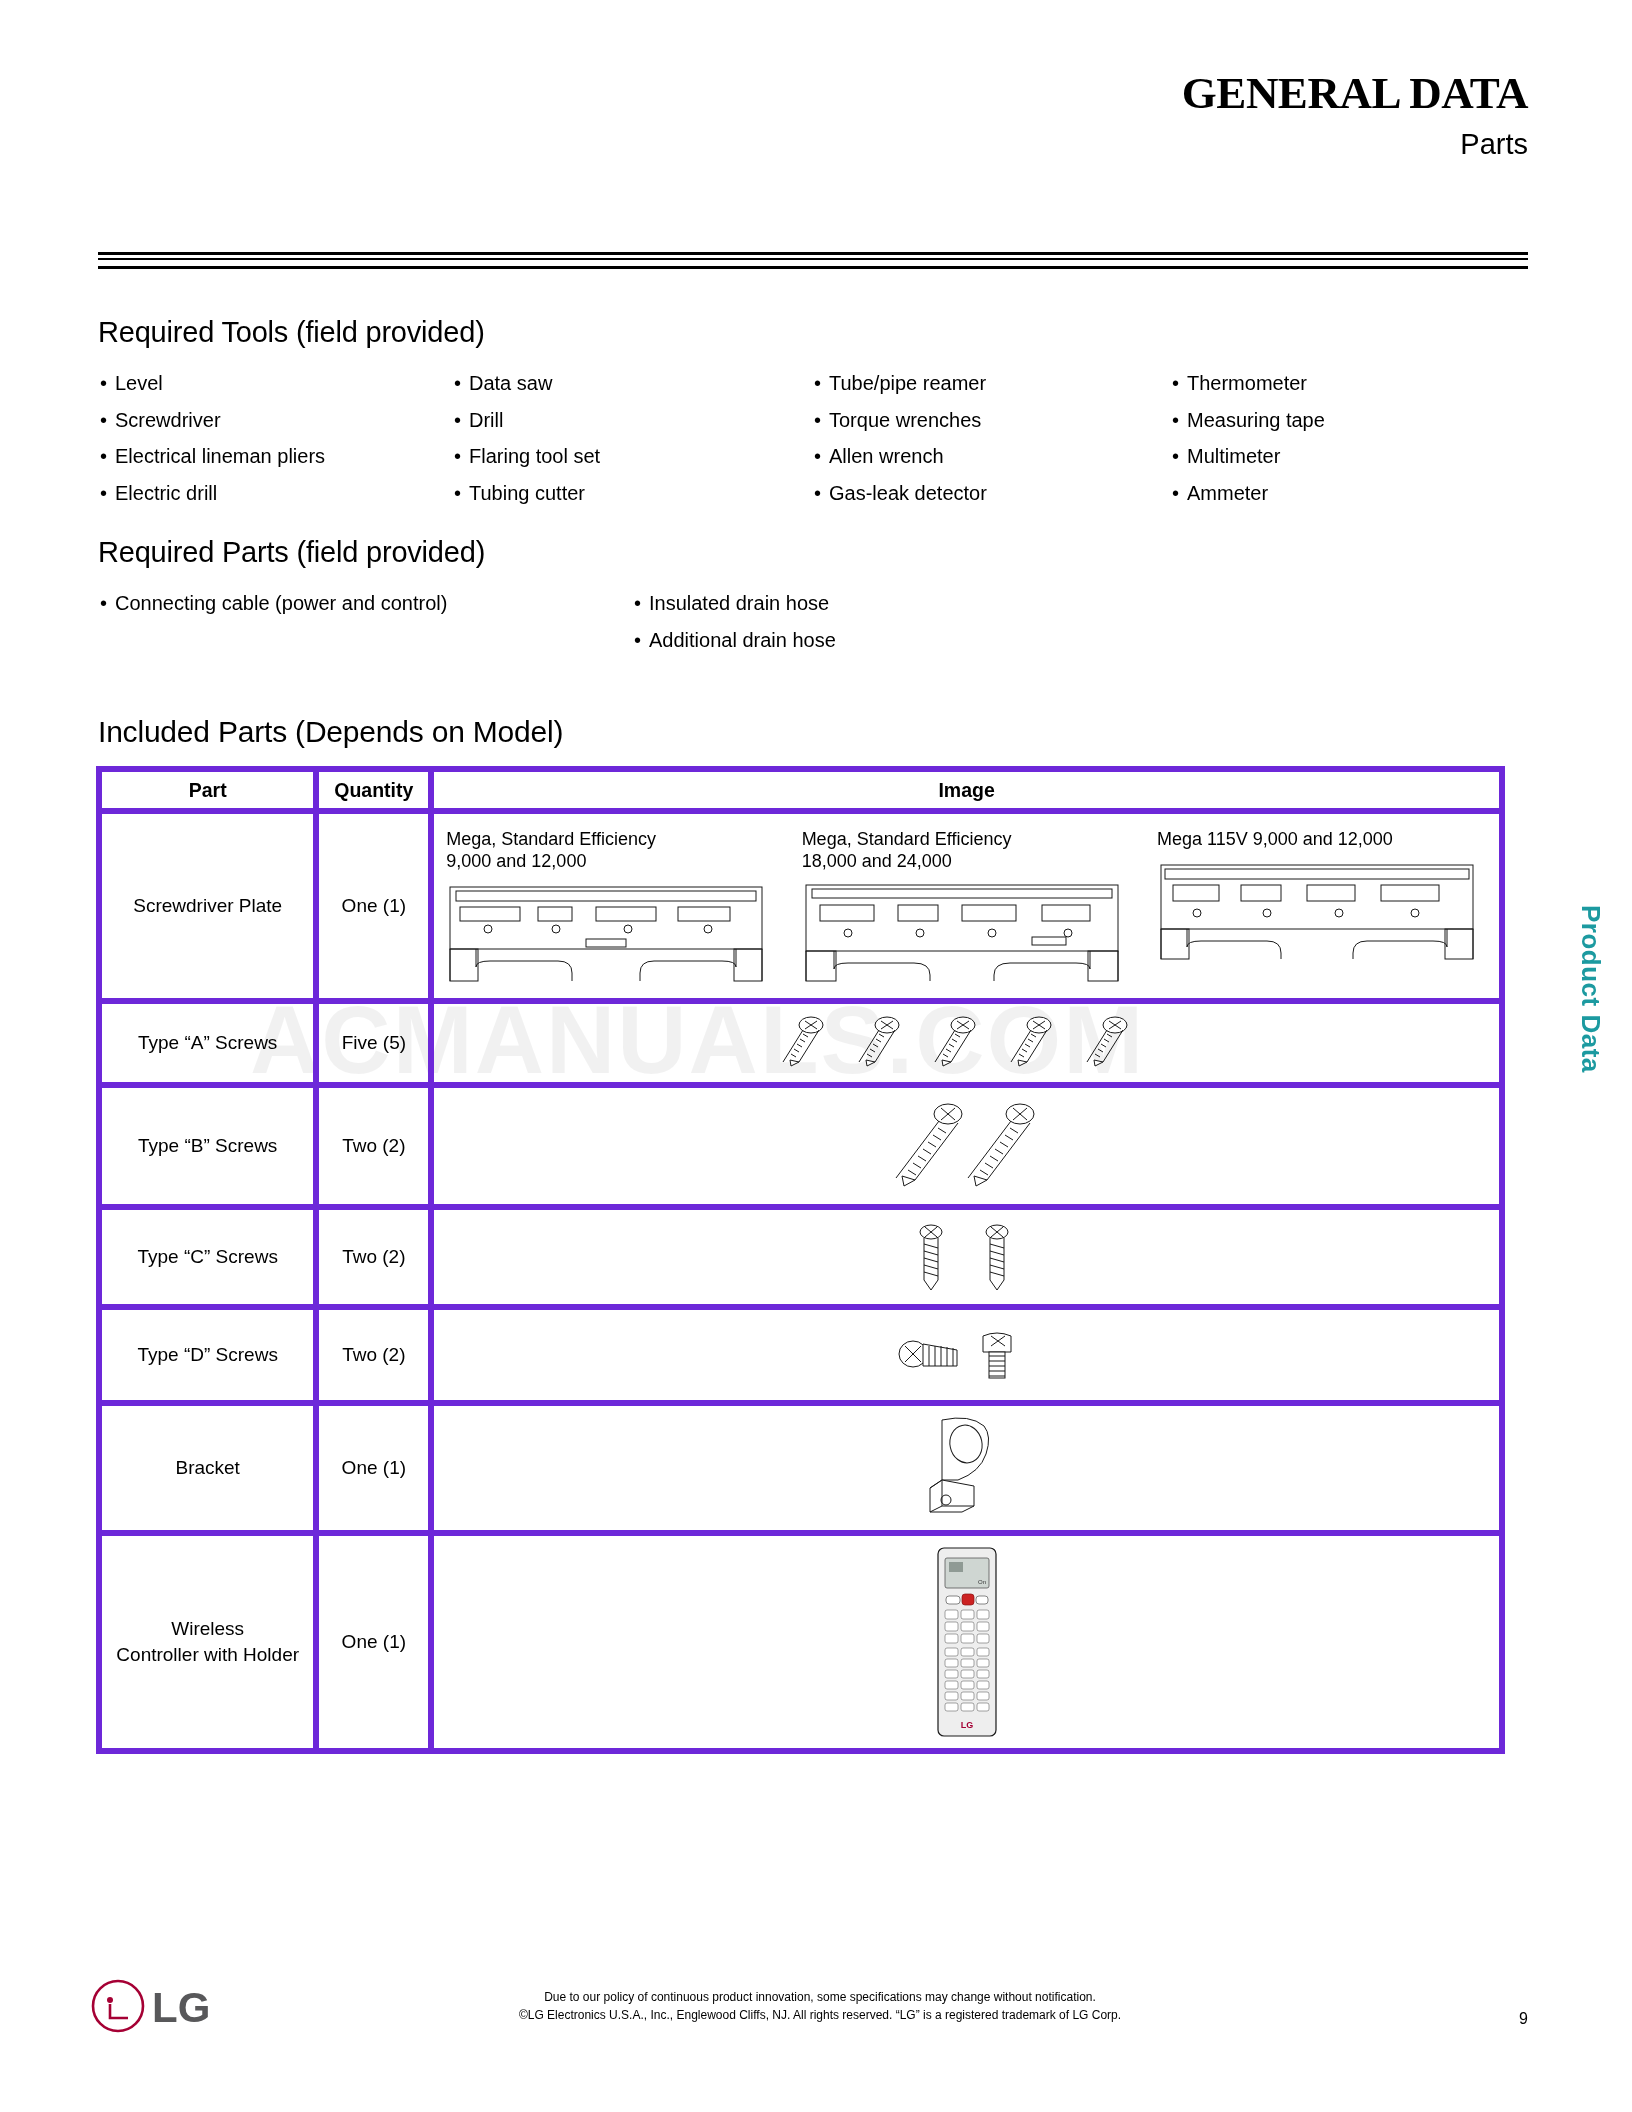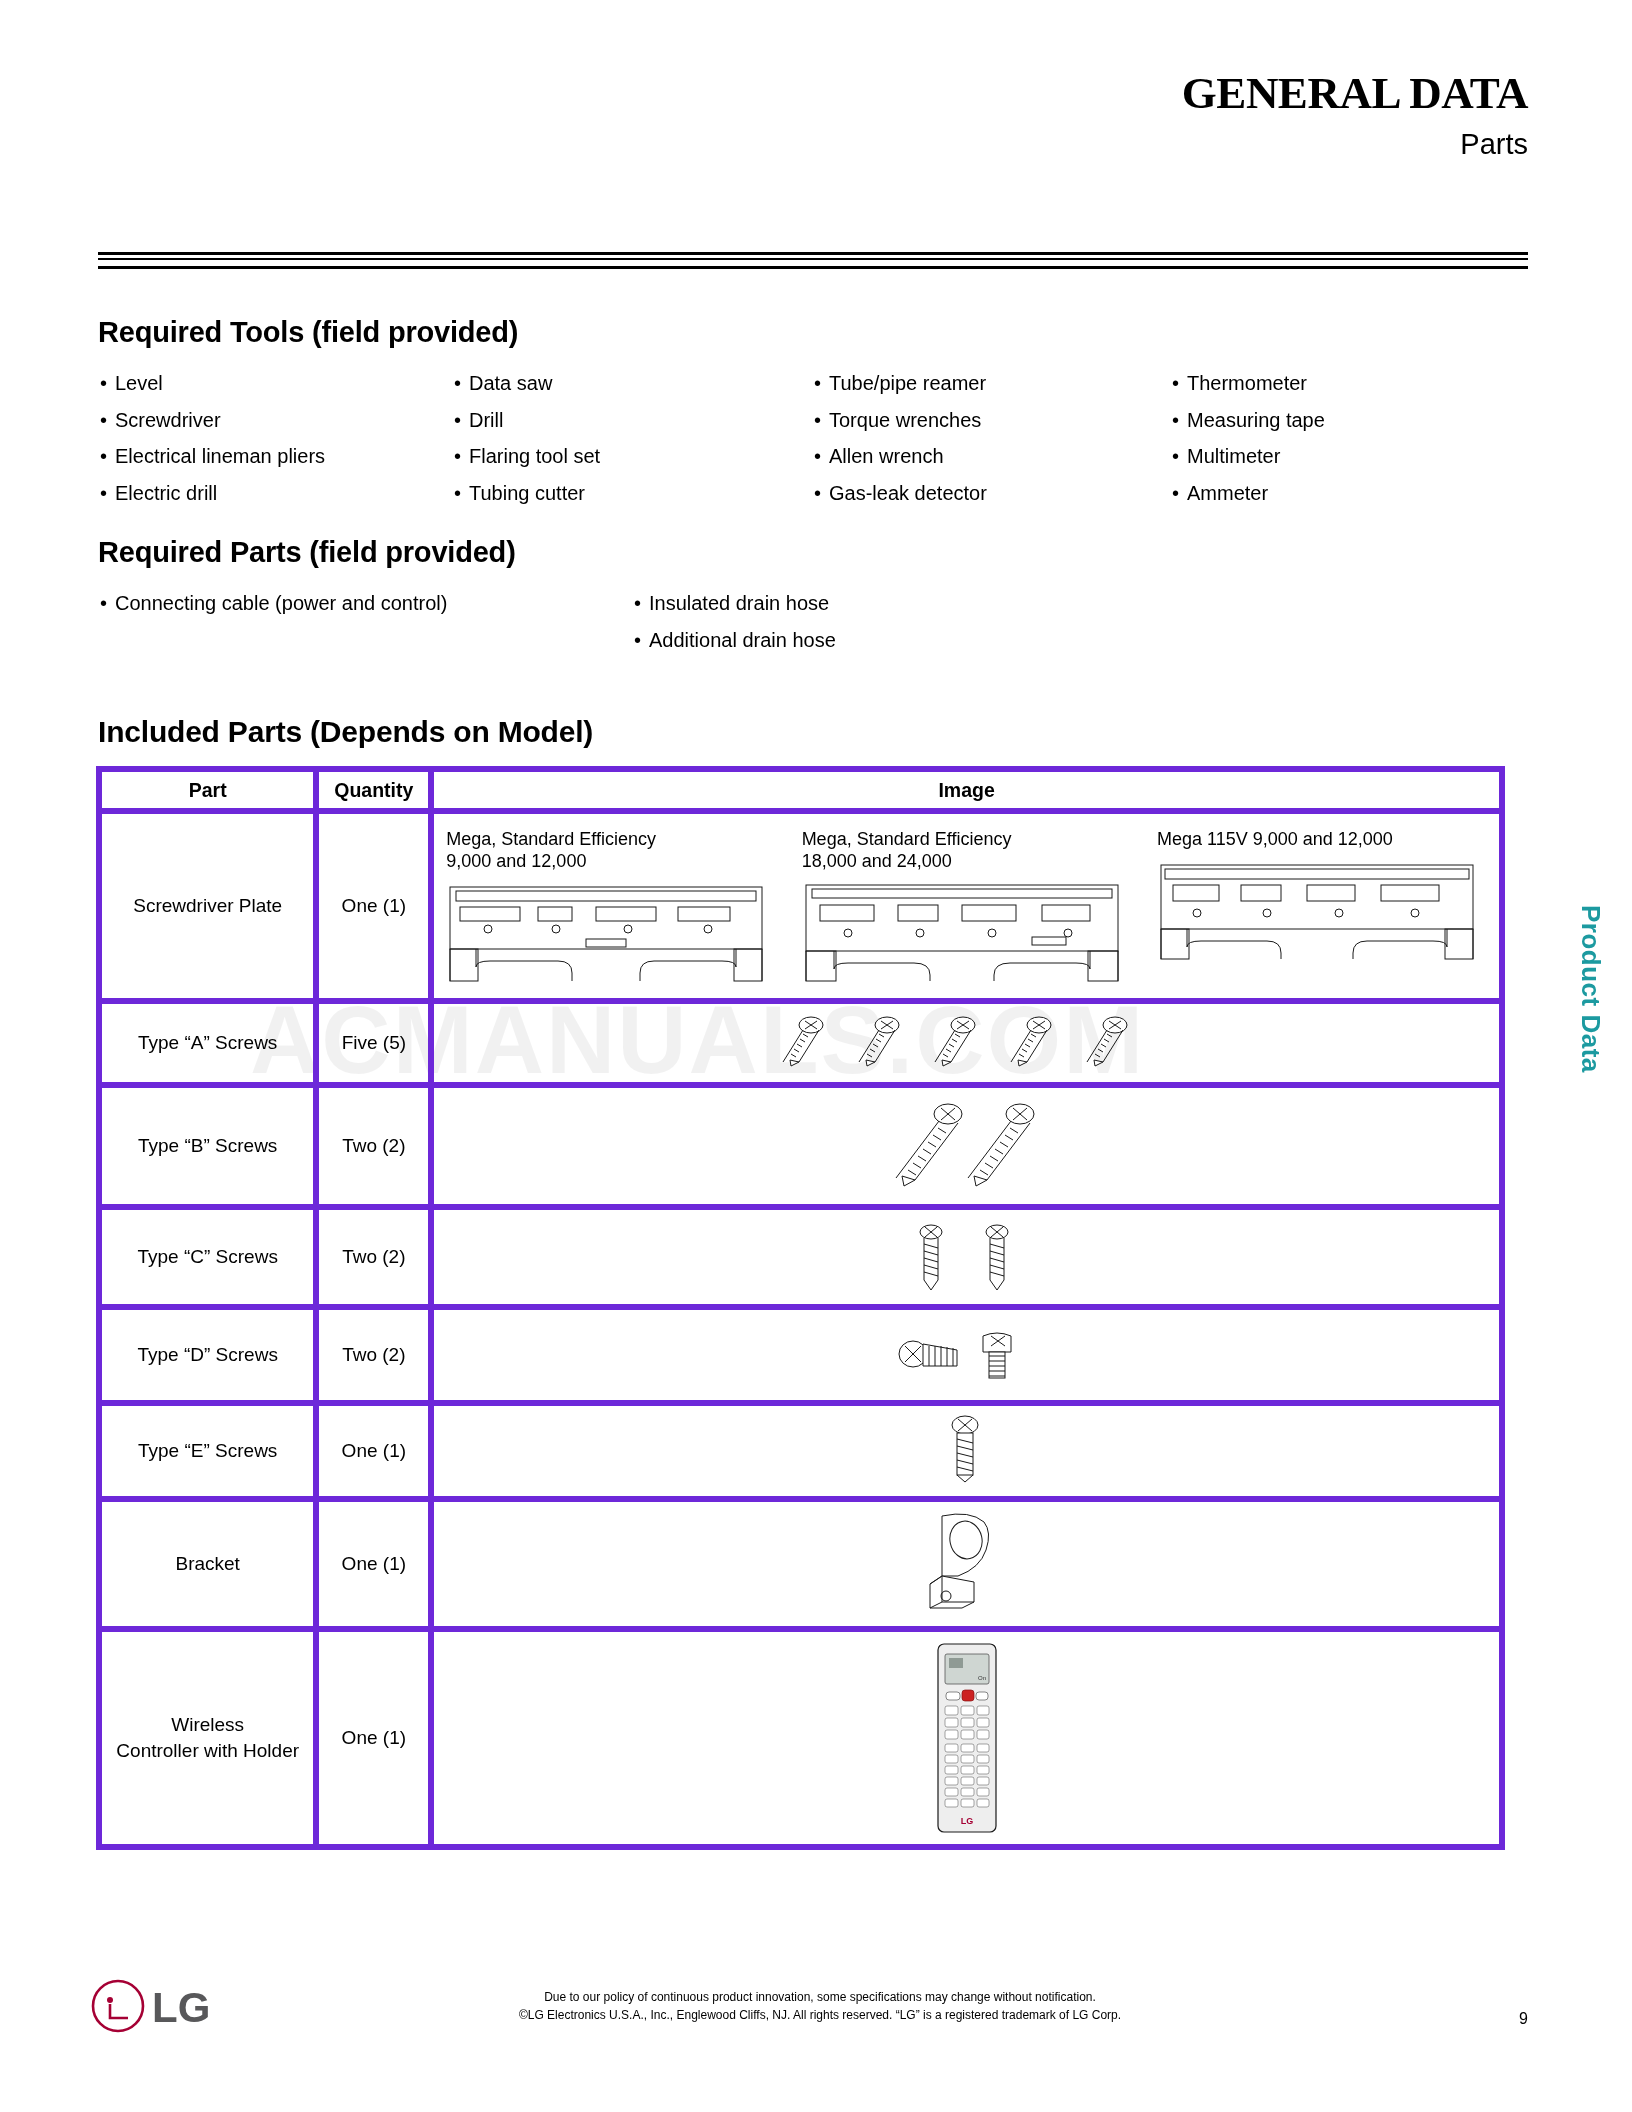--- a/index.html
+++ b/index.html
@@ -58,21 +58,21 @@
     top: 3px;
     height: 2px;
     background: #000;
   }
 
   
   .sec-title {
     position: absolute;
     left: 98px;
     font-size: 29px;
-    font-weight: bold;
+    font-weight: normal;
     letter-spacing: -0.2px;
   }
   #tools-title { top: 316px; }
   #parts-title { top: 536px; }
   #included-title { top: 715px; font-size: 30px; }
 
   
   .bullet-col {
     position: absolute;
     font-size: 20px;
@@ -464,37 +464,20 @@
                 <path d="M20 6 L34 16 M34 6 L20 16" class="ln"></path>
                 <rect x="18" y="22" width="16" height="26" class="fillwhite"></rect>
                 <path d="M18 26 L34 26 M18 31 L34 31 M18 36 L34 36 M18 41 L34 41 M18 46 L34 46" class="ln"></path>
               </g>
             </g>
           </svg>
         </div>
       </td>
     </tr>
 
-    <tr style="height:96px">
-      <td class="row-label">Type “E” Screws</td>
-      <td>One (1)</td>
-      <td>
-        <div class="imgcell center-row">
-          <svg width="60" height="74" viewBox="0 0 60 74">
-            <g class="ln">
-              <ellipse cx="28" cy="11" rx="13" ry="9" class="fillwhite"></ellipse>
-              <path d="M21 5 L35 17 M35 5 L21 17" class="ln"></path>
-              <rect x="20" y="19" width="16" height="42" class="fillwhite"></rect>
-              <path d="M20 25 L36 29 M20 32 L36 36 M20 39 L36 43 M20 46 L36 50 M20 53 L36 57" class="ln"></path>
-              <path d="M20 61 L28 68 L36 61" class="ln"></path>
-            </g>
-          </svg>
-        </div>
-      </td>
-    </tr>
 
     <tr style="height:126px">
       <td class="row-label">Bracket</td>
       <td>One (1)</td>
       <td>
         <div class="imgcell center-row">
           <svg width="110" height="108" viewBox="0 0 110 108">
             <g class="ln">
               <path d="M30 6 Q58 0 72 12 Q80 22 74 40 Q68 58 46 66 L30 66 Z" class="fillwhite"></path>
               <ellipse cx="54" cy="30" rx="16" ry="19" transform="rotate(-12 54 30)" class="fillwhite"></ellipse>

